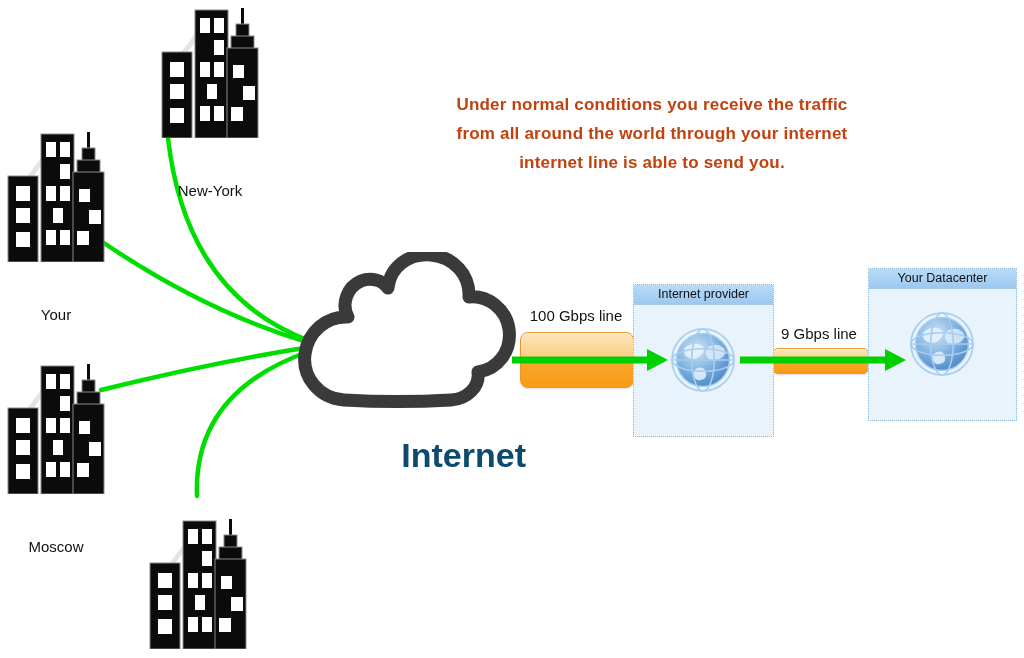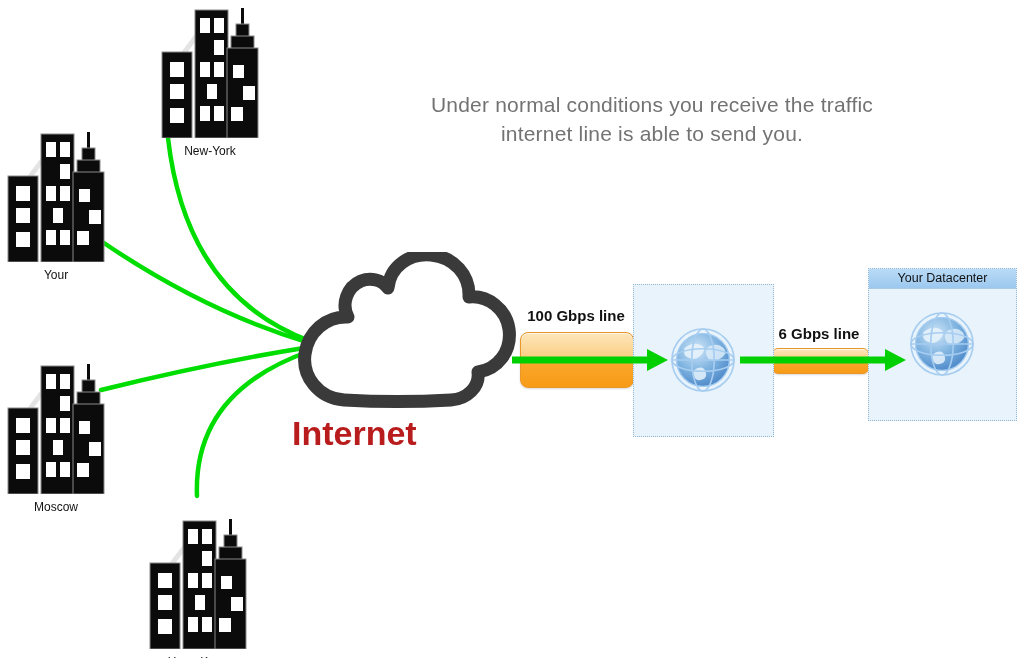--- a/index.html
+++ b/index.html
@@ -4,41 +4,41 @@
 <style>
   html,body{margin:0;padding:0;background:#fff;}
   .canvas{
     position:relative;width:1024px;height:658px;background:#ffffff;
     font-family:"Liberation Sans", sans-serif;overflow:hidden;
   }
   .abs{position:absolute;}
   
   .headline{
     left:284px;top:90px;width:736px;text-align:center;
-    font-weight:normal;font-size:21px;line-height:29px;color:#737373;
+    font-weight:bold;font-size:17px;line-height:29px;color:#c2410c;
     letter-spacing:0.2px;
   }
   
   .city-icon{width:100px;height:130px;}
   .city-label{
-    text-align:center;font-size:12px;color:#111;height:18px;line-height:18px;
+    text-align:center;font-size:15px;color:#111;height:18px;line-height:18px;margin-top:40px;
   }
   
   .internet-label{
-    left:292px;top:414px;width:234px;text-align:left;
-    font-weight:bold;font-size:34px;color:#b91c1c;
+    left:292px;top:436px;width:234px;text-align:right;
+    font-weight:bold;font-size:34px;color:#0c4a6e;
   }
   
   .pipe{
     background:linear-gradient(180deg,#fde6bb 0%,#fbcf84 45%,#f9a62b 55%,#f89b16 100%);
     border:1px solid #e9962b;border-radius:8px;
     box-shadow:inset 0 1px 0 rgba(255,255,255,.65), 0 1px 2px rgba(0,0,0,.15);
   }
   .pipe-label{
-    font-weight:bold;font-size:15px;color:#111;text-align:center;
+    font-weight:normal;font-size:15px;color:#111;text-align:center;
   }
   
   .panel{
     border:1px dotted #8fb6d2;background:#e8f3fb;
   }
   .panel-header{
     height:19px;line-height:19px;text-align:center;font-size:12.5px;color:#111;
     background:linear-gradient(180deg,#b9dbf6 0%,#9cc8ef 100%);
     border-bottom:1px solid #a9cbe8;
   }
@@ -51,20 +51,21 @@
 
   <svg class="abs z1" style="left:0;top:0" width="1024" height="658" viewBox="0 0 1024 658">
     <path d="M168,138 Q186,295 310,341" fill="none" stroke="#00dd00" stroke-width="4.5" stroke-linecap="round"></path>
     <path d="M101,241 Q205,312 310,343" fill="none" stroke="#00dd00" stroke-width="4.5" stroke-linecap="round"></path>
     <path d="M101,390 Q215,362 310,347" fill="none" stroke="#00dd00" stroke-width="4.5" stroke-linecap="round"></path>
     <path d="M197,496 Q193,392 310,351" fill="none" stroke="#00dd00" stroke-width="4.5" stroke-linecap="round"></path>
   </svg>
 
   <div class="abs headline z3">
     <div>Under normal conditions you receive the traffic</div>
+    <div>from all around the world through your internet</div>
     <div>internet line is able to send you.</div>
   </div>
 
   <div class="abs z2" style="left:160px;top:8px">
     <svg class="city-icon" viewBox="0 0 100 130">
       <line x1="14" y1="58" x2="44" y2="18" stroke="#d9d9d9" stroke-width="5" opacity=".7"></line>
       <line x1="58" y1="120" x2="92" y2="62" stroke="#d9d9d9" stroke-width="5" opacity=".7"></line>
       <rect x="35" y="2" width="33" height="128" fill="#0b0b0b" stroke="#8a8a8a" stroke-width="1"></rect>
       <rect x="40" y="10" width="10" height="15" fill="#fff"></rect>
         <rect x="54" y="10" width="10" height="15" fill="#fff"></rect>
@@ -185,23 +186,24 @@
              C220,99 206,117 186,120
              C188,135 175,147 159,148
              C125,150 85,150 52,148 Z" fill="#ffffff" stroke="#3a3a3a" stroke-width="13" stroke-linejoin="round"></path>
   </svg>
   <div class="abs internet-label z3">Internet</div>
 
   <div class="abs pipe z2" style="left:520px;top:332px;width:112px;height:54px"></div>
   <div class="abs pipe-label z3" style="left:508px;top:307px;width:136px">100 Gbps line</div>
 
   <div class="abs pipe z2" style="left:772px;top:348px;width:95px;height:24px;border-radius:6px"></div>
-  <div class="abs pipe-label z3" style="left:759px;top:325px;width:120px">6 Gbps line</div>
+  <div class="abs pipe-label z3" style="left:759px;top:325px;width:120px">9 Gbps line</div>
 
   <div class="abs panel z2" style="left:633px;top:284px;width:139px;height:151px">
+    <div class="panel-header">Internet provider</div>
     <svg class="abs" style="left:36px;top:42px" width="66" height="66" viewBox="0 0 100 100">
       <defs>
         <radialGradient id="gA" cx="38%" cy="30%" r="75%">
           <stop offset="0%" stop-color="#cfe6f8"></stop>
           <stop offset="55%" stop-color="#7fb3e0"></stop>
           <stop offset="100%" stop-color="#4b87c8"></stop>
         </radialGradient>
       </defs>
       <circle cx="50" cy="50" r="40" fill="url(#gA)" stroke="#6aa3d8" stroke-width="1"></circle>
       <path d="M22,32 q12,-10 24,-5 q9,4 4,12 q-7,11 -18,9 q-14,-3 -10,-16 Z" fill="#e6f2fb" opacity=".9"></path>

